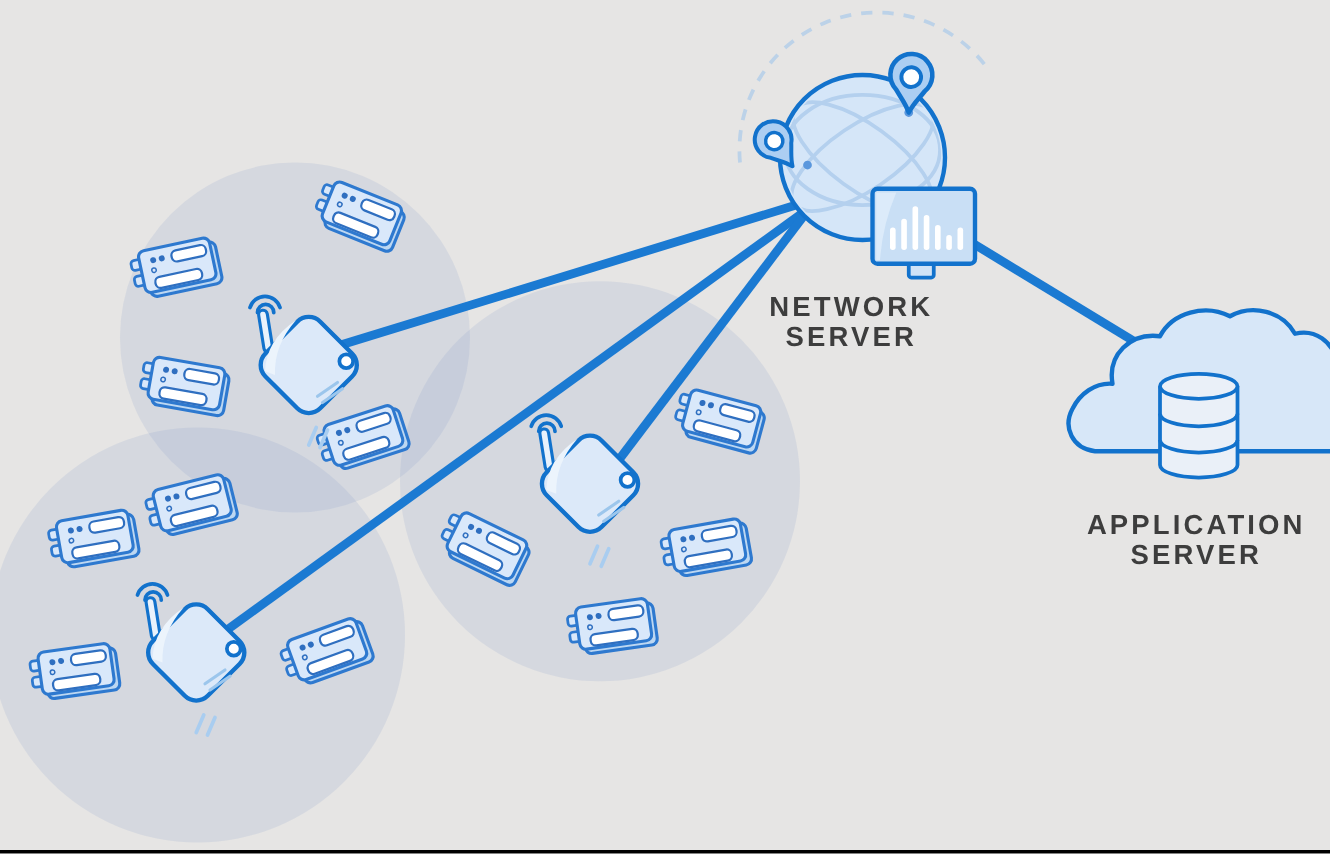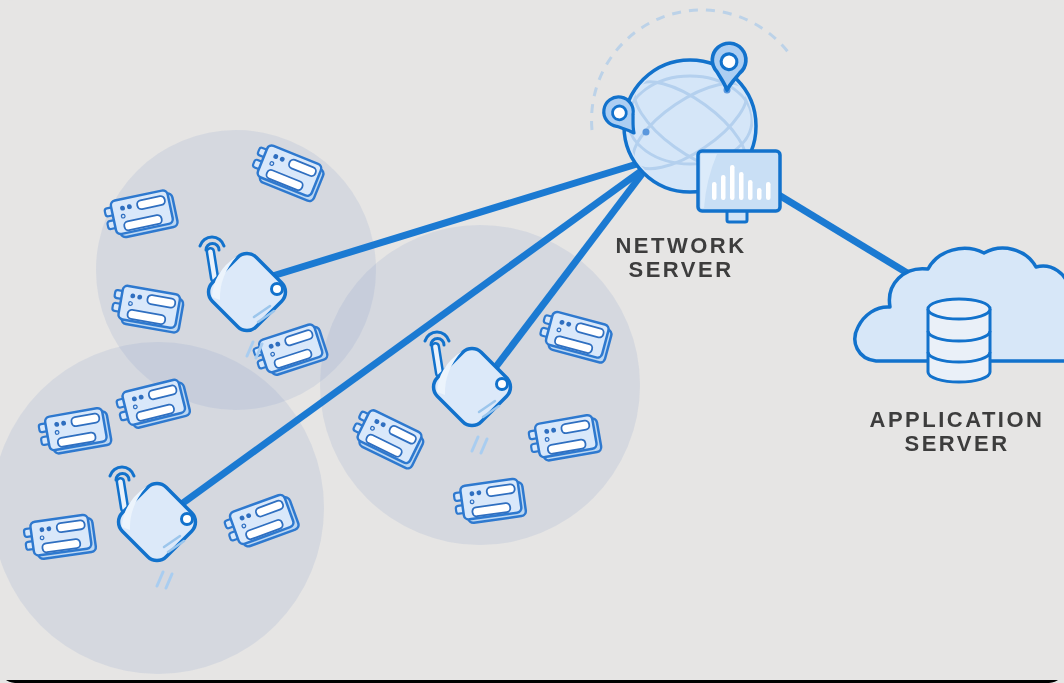--- a/index.html
+++ b/index.html
@@ -1,16 +1,16 @@
 <!DOCTYPE html>
 <html><head>
 <meta charset="utf-8">
 <style>
   html,body{margin:0;padding:0;background:#e6e5e4;}
-  .stage{position:relative;width:1064px;height:683px;background:#e6e5e4;overflow:hidden;border-radius:15px;}
+  .stage{position:relative;width:1064px;height:683px;background:#e6e5e4;overflow:hidden;}
   svg{display:block;}
   .zone{fill:rgba(128,153,204,0.17);}
   .link{stroke:#1b7ad2;stroke-width:7;fill:none;}
   .label{font-family:"Liberation Sans",sans-serif;font-size:22px;font-weight:700;
          letter-spacing:2.5px;fill:#3d3d3d;text-anchor:middle;}
 </style>
 </head>
 <body>
 
 <div class="stage">

